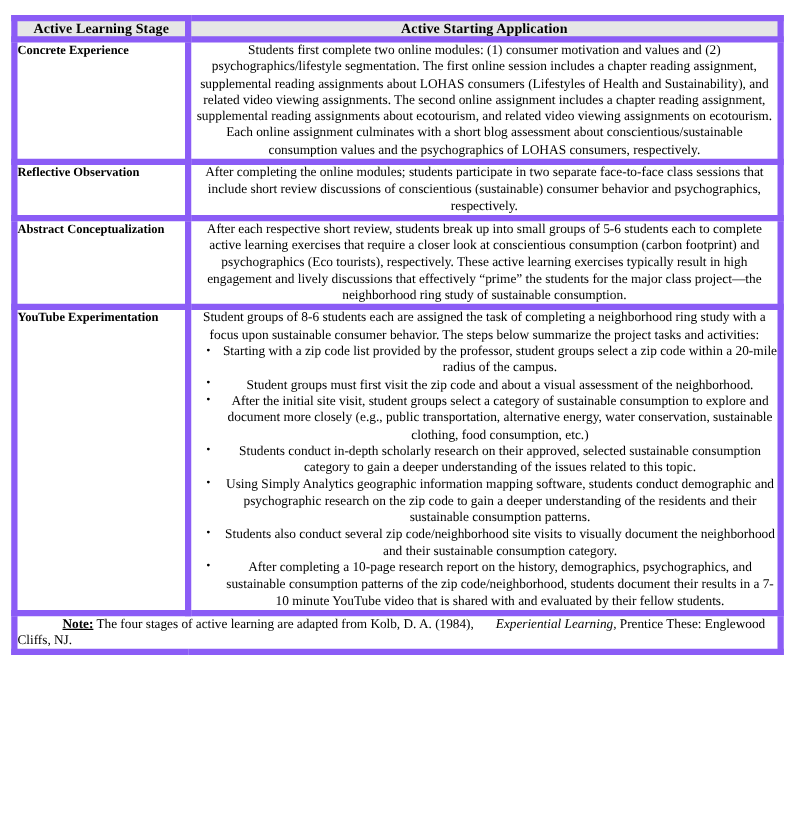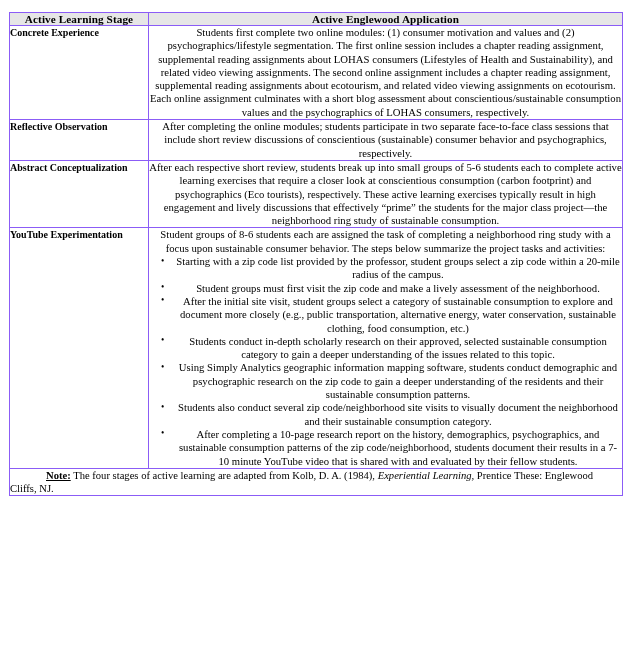--- a/index.html
+++ b/index.html
@@ -24,21 +24,21 @@
     position: absolute;
     left: 9px;
     top: 12px;
     width: 613px;
     border-collapse: collapse;
     table-layout: fixed;
     background: #ffffff;
   }
   table.al-table td,
   table.al-table th {
-    border: 1px solid #8b5cf6;
+    border: 5px solid #8b5cf6;
     vertical-align: top;
     padding: 0;
   }
   col.stage-col { width: 139px; }
   col.app-col { width: 474px; }
 
   th.head-cell {
     background: #e6e6e6;
     text-align: center;
     font-weight: bold;
@@ -85,35 +85,35 @@
     font-size: 10.6px;
     line-height: 13.3px;
     padding: 6px 8px 7px 10px;
     text-align: left;
   }
   .note-label {
     font-weight: bold;
     text-decoration: underline;
     margin-left: 36px;
   }
-  .italic-title { font-style: italic; }
+  .italic-title { font-style: italic; margin-left: 15px; }
 </style>
 </head>
 <body>
 
 <div class="page">
   <table class="al-table">
     <colgroup>
       <col class="stage-col">
       <col class="app-col">
     </colgroup>
     <thead>
       <tr>
         <th class="head-cell stage">Active Learning Stage</th>
-        <th class="head-cell">Active Englewood Application</th>
+        <th class="head-cell">Active Starting Application</th>
       </tr>
     </thead>
     <tbody>
       <tr>
         <td class="stage-cell">Concrete Experience</td>
         <td class="app-cell">
           <p class="body-para">Students first complete two online modules: (1) consumer motivation and values and (2) psychographics/lifestyle segmentation. The first online session includes a chapter reading assignment, supplemental reading assignments about LOHAS consumers (Lifestyles of Health and Sustainability), and related video viewing assignments.  The second online assignment includes a chapter reading assignment, supplemental reading assignments about ecotourism, and related video viewing assignments on ecotourism. Each online assignment culminates with a short blog assessment about conscientious/sustainable consumption values and the psychographics of LOHAS consumers, respectively.</p>
         </td>
       </tr>
       <tr>
@@ -127,21 +127,21 @@
         <td class="app-cell">
           <p class="body-para">After each respective short review, students break up into small groups of 5-6 students each to complete active learning exercises that require a closer look at conscientious consumption (carbon footprint) and psychographics (Eco tourists), respectively.  These active learning exercises typically result in high engagement and lively discussions that effectively “prime” the students for the major class project—the neighborhood ring study of sustainable consumption.</p>
         </td>
       </tr>
       <tr>
         <td class="stage-cell">YouTube Experimentation</td>
         <td class="app-cell">
           <p class="body-para">Student groups of 8-6 students each are assigned the task of completing a neighborhood ring study with a focus upon sustainable consumer behavior.  The steps below summarize the project tasks and activities:</p>
           <ul class="task-list">
             <li>Starting with a zip code list provided by the professor, student groups select a zip code within a 20-mile radius of the campus.</li>
-            <li>Student groups must first visit the zip code and make a lively assessment of the neighborhood.</li>
+            <li>Student groups must first visit the zip code and about a visual assessment of the neighborhood.</li>
             <li>After the initial site visit, student groups select a category of sustainable consumption to explore and document more closely (e.g., public transportation, alternative energy, water conservation, sustainable clothing, food consumption, etc.)</li>
             <li>Students conduct in-depth scholarly research on their approved, selected sustainable consumption category to gain a deeper understanding of the issues related to this topic.</li>
             <li>Using Simply Analytics geographic information mapping software, students conduct demographic and psychographic research on the zip code to gain a deeper understanding of the residents and their sustainable consumption patterns.</li>
             <li>Students also conduct several zip code/neighborhood site visits to visually document the neighborhood and their sustainable consumption category.</li>
             <li>After completing a 10-page research report on the history, demographics, psychographics, and sustainable consumption patterns of the zip code/neighborhood, students document their results in a 7-10 minute YouTube video that is shared with and evaluated by their fellow students.</li>
           </ul>
         </td>
       </tr>
       <tr>
         <td class="note-cell" colspan="2">

